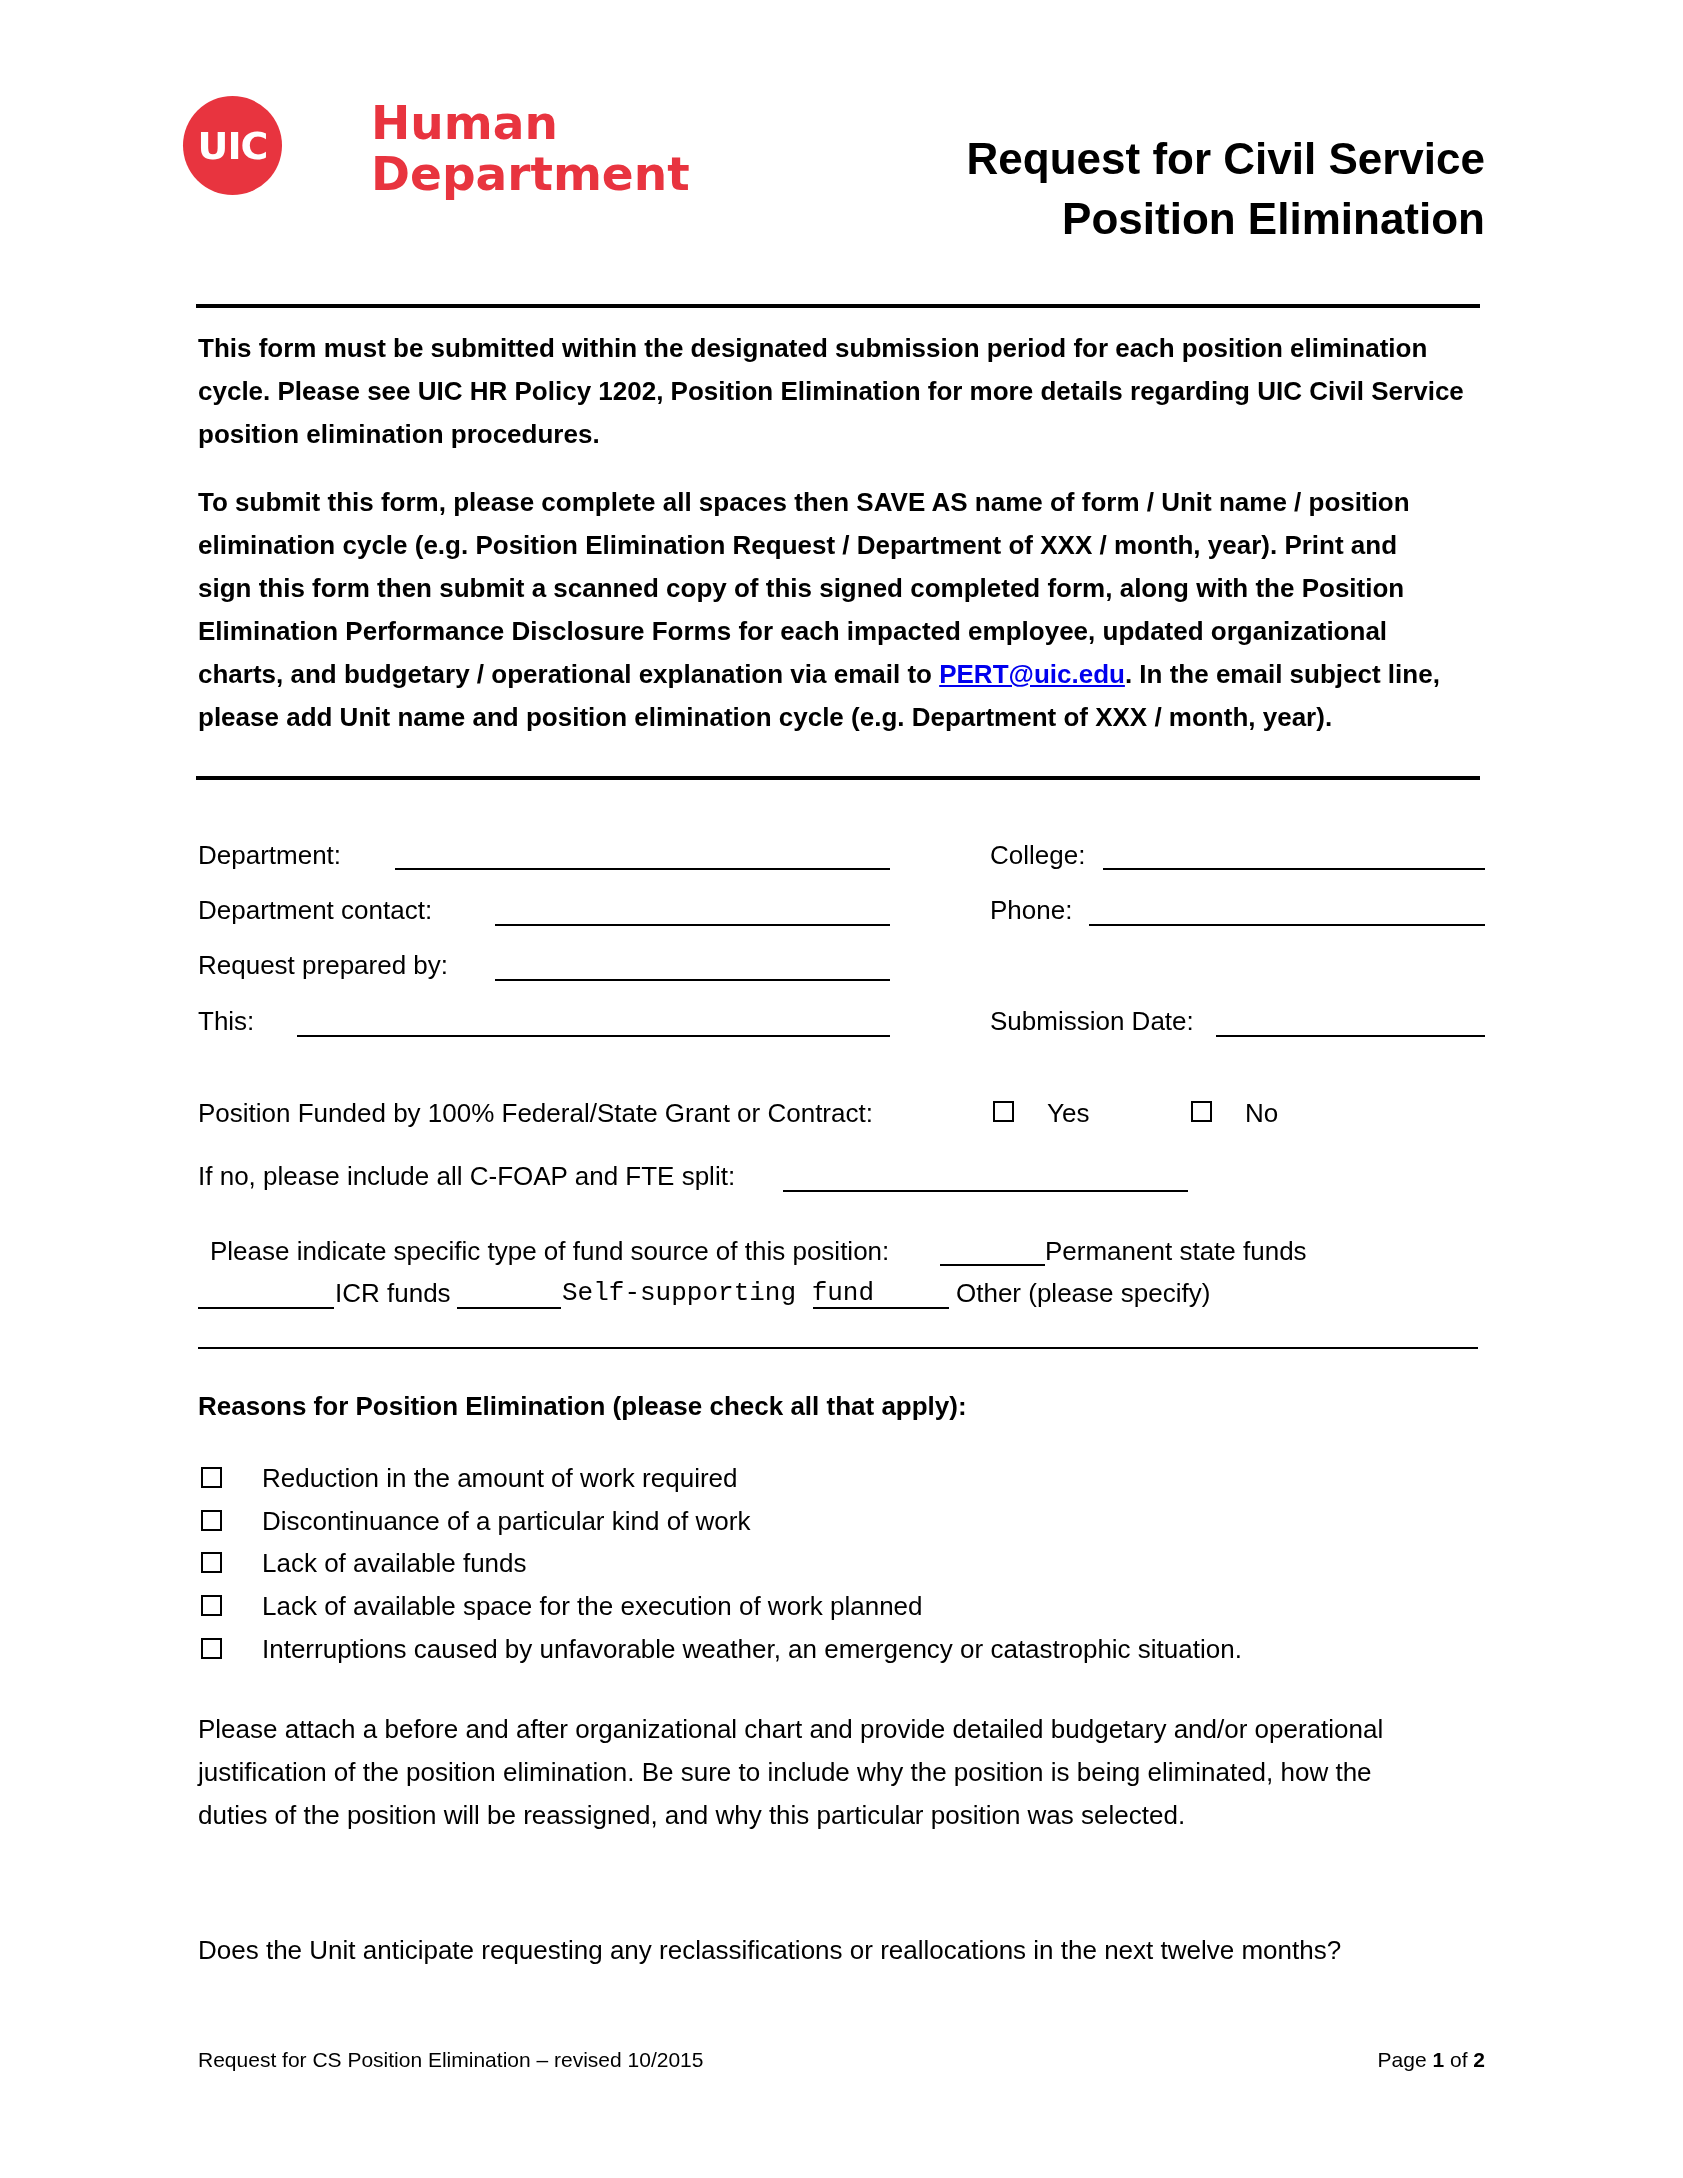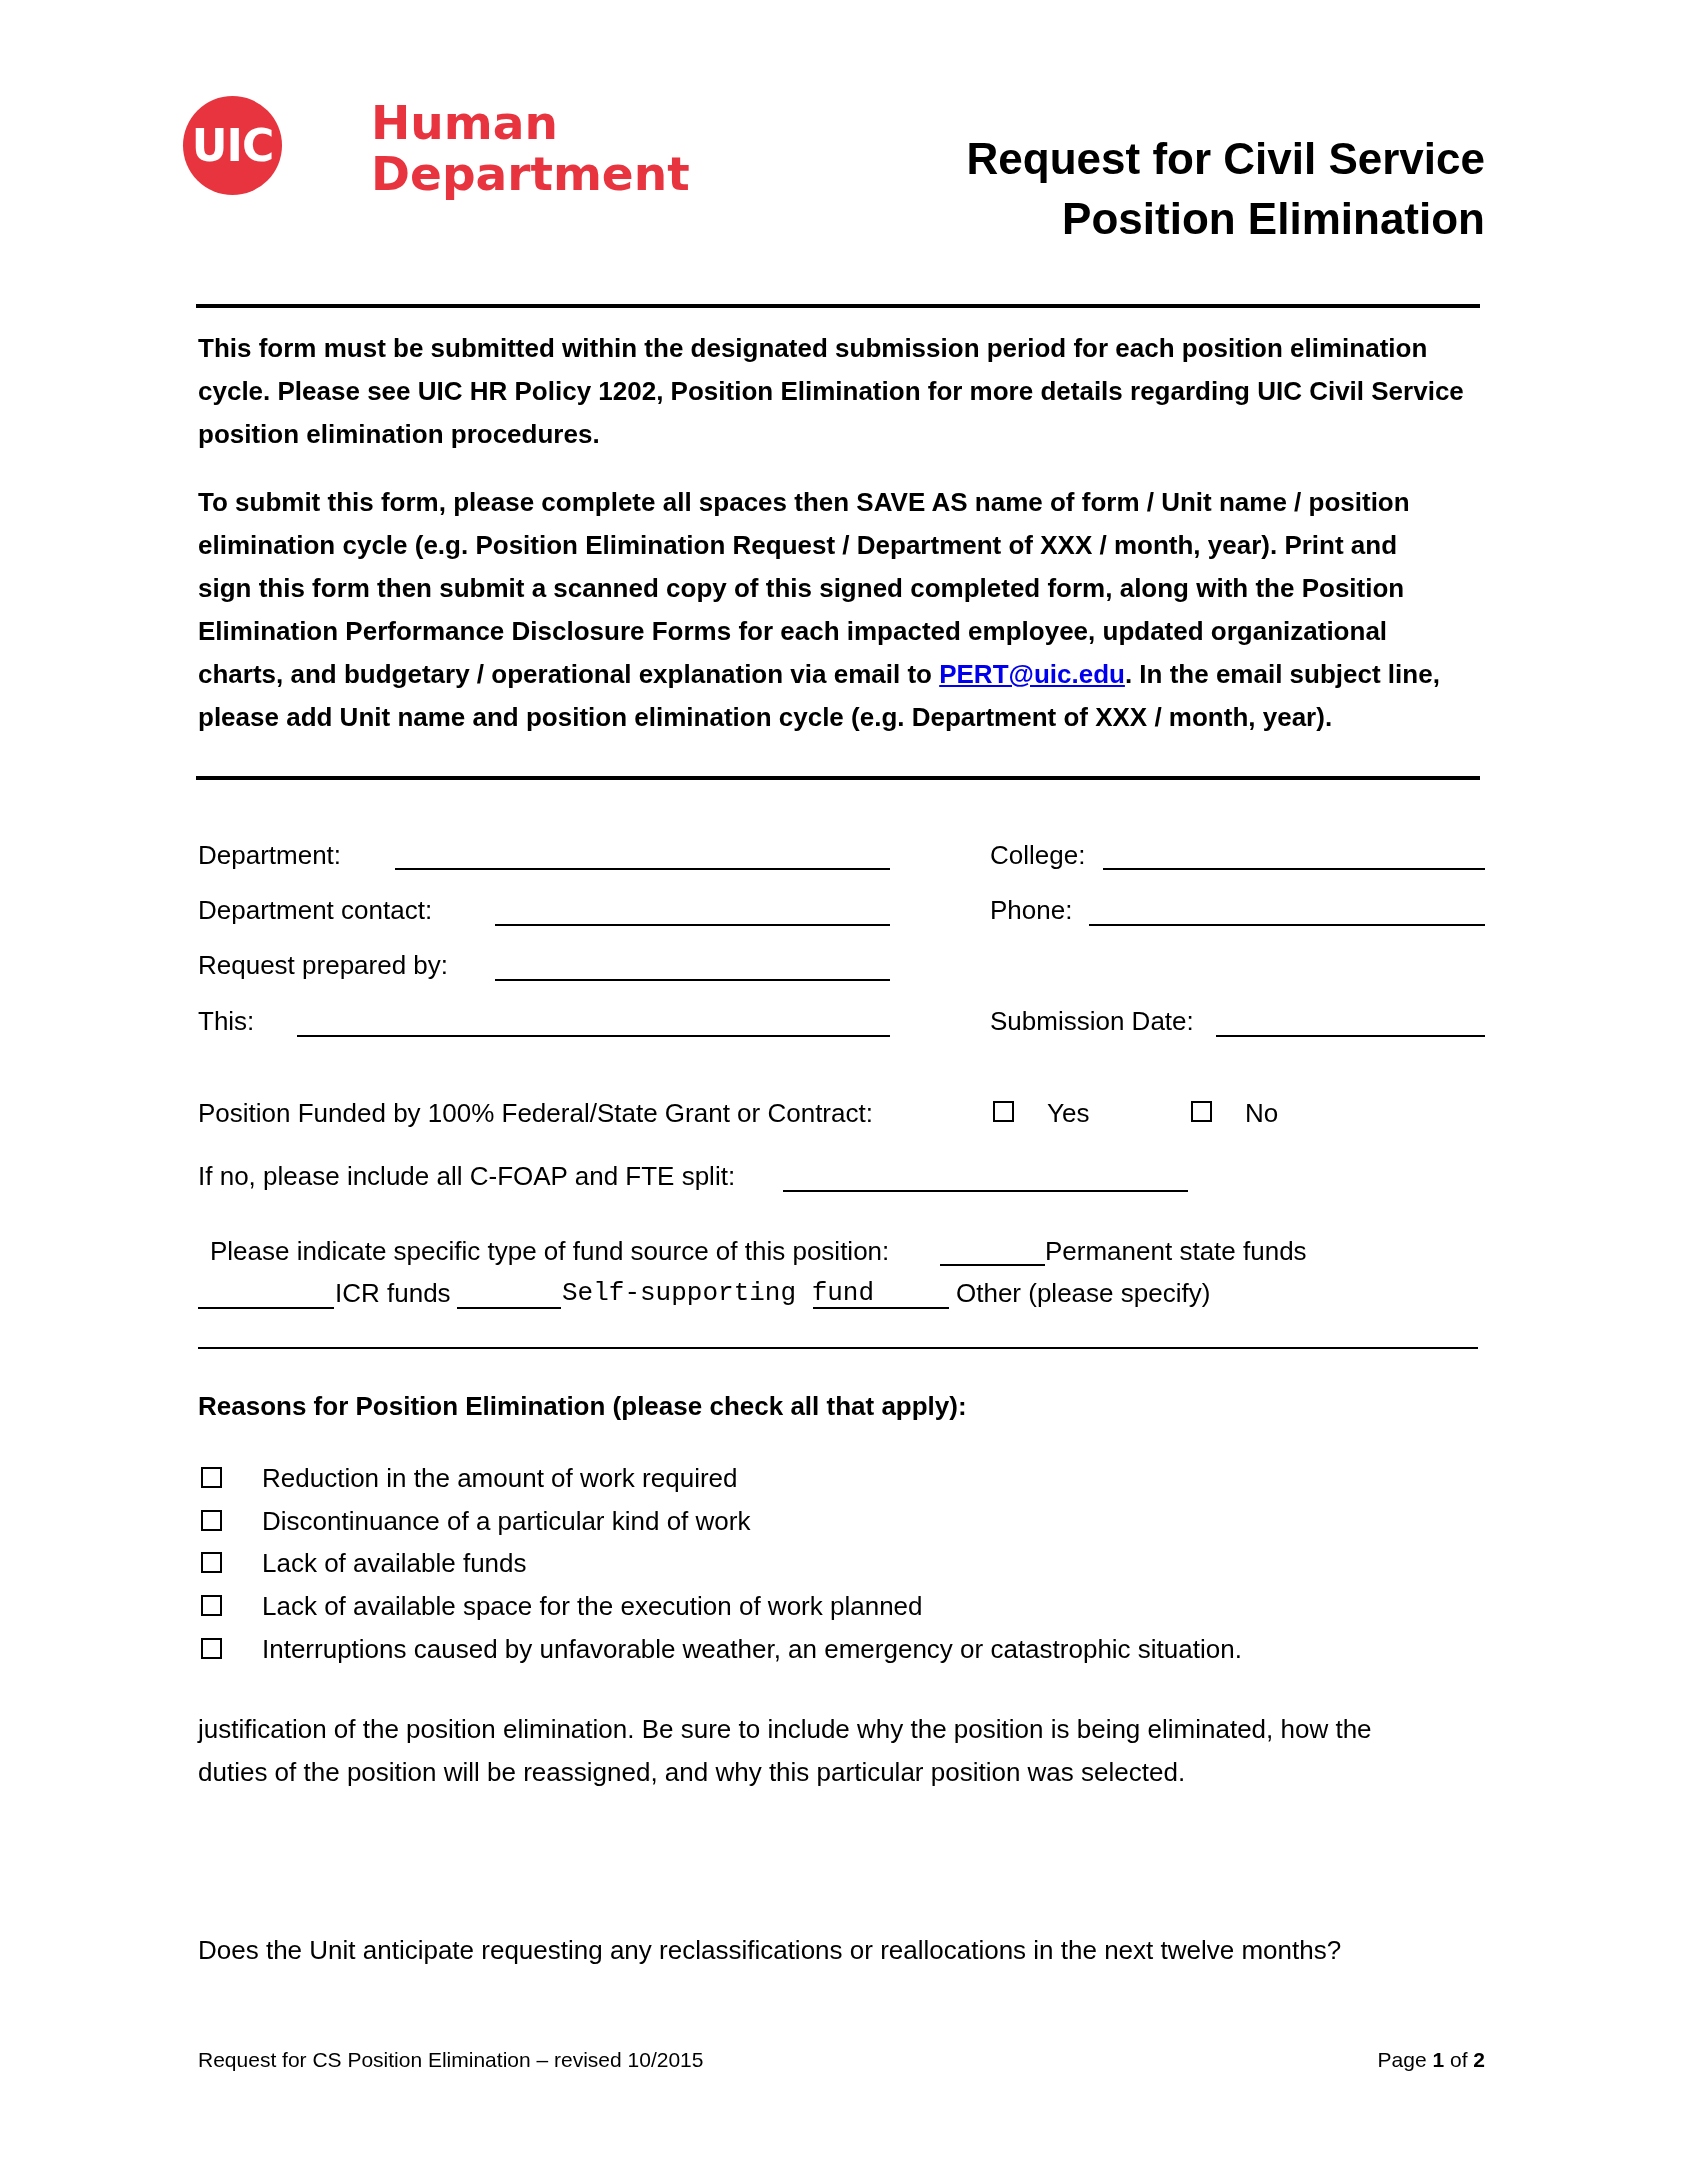--- a/index.html
+++ b/index.html
@@ -1,20 +1,20 @@
 <!DOCTYPE html>
 <html><head>
 <meta charset="utf-8">
 <style>
   html, body { margin:0; padding:0; background:#ffffff; }
   body { width:1683px; height:2178px; position:relative; overflow:hidden;
          font-family:"Liberation Sans", sans-serif; color:#000; }
   .abs { position:absolute; }
   .logo-circle { left:183px; top:96px; width:99px; height:99px; border-radius:50%;
-    background:#e8343f; color:#fff; font-weight:bold; font-size:44px; letter-spacing:-1px;
+    background:#e8343f; color:#fff; font-weight:bold; font-size:38px; letter-spacing:-1px;
     display:flex; align-items:center; justify-content:center; font-family:"DejaVu Sans", sans-serif; }
   .logo-text { left:371px; top:97px; color:#e8343f; font-weight:bold; font-size:47px;
     line-height:51px; font-family:"DejaVu Sans", sans-serif; letter-spacing:0px; }
   .title { right:198px; top:129px; text-align:right; font-weight:bold; font-size:44px; line-height:60px; }
   .rule { left:196px; width:1284px; height:4px; background:#000; }
   .para { left:198px; width:1297px; font-size:26px; line-height:43px; }
   .bold { font-weight:bold; }
   .link { color:#0000ee; text-decoration:underline; }
   .row { font-size:26px; line-height:30px; white-space:nowrap; }
   .uline { position:absolute; height:2px; background:#000; }
@@ -112,20 +112,21 @@
   <div class="reason-text" style="top:1548px;">Lack of available funds</div>
 
   <div class="cbox" style="left:201px; top:1595px;"></div>
   <div class="reason-text" style="top:1591px;">Lack of available space for the execution of work planned</div>
 
   <div class="cbox" style="left:201px; top:1638px;"></div>
   <div class="reason-text" style="top:1634px;">Interruptions caused by unfavorable weather, an emergency or catastrophic situation.</div>
 </div>
 
 <div class="abs para" style="top:1708px; font-size:26px;">
+  <div>Please attach a before and after organizational chart and provide detailed budgetary and/or operational</div>
   <div>justification of the position elimination.  Be sure to include why the position is being eliminated, how the</div>
   <div>duties of the position will be reassigned, and why this particular position was selected.</div>
 </div>
 
 <div class="abs row" style="left:198px; top:1923px;margin-top:12px;">Does the Unit anticipate requesting any reclassifications or reallocations in the next twelve months?</div>
 
 <div class="abs footer" style="left:198px; top:2047px;">Request for CS Position Elimination – revised 10/2015</div>
 <div class="abs footer" style="right:198px; top:2047px;"><span>Page </span><b>1</b><span> of </span><b>2</b></div>
 
 

